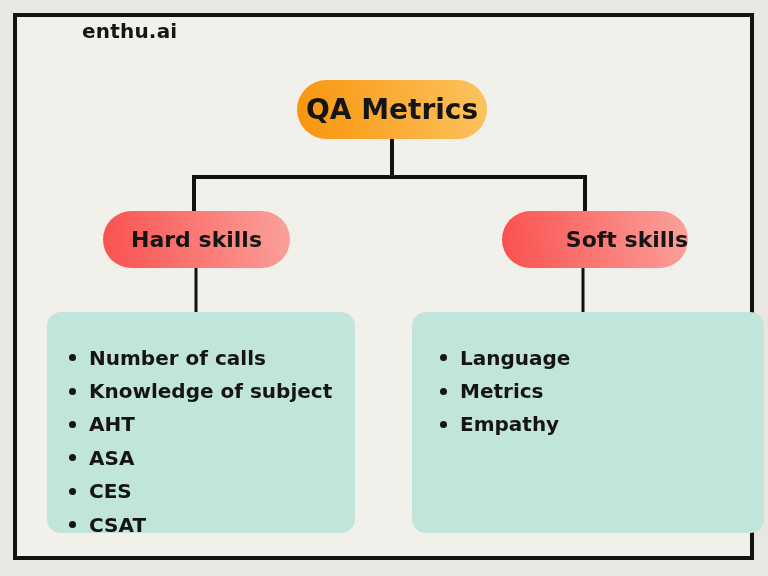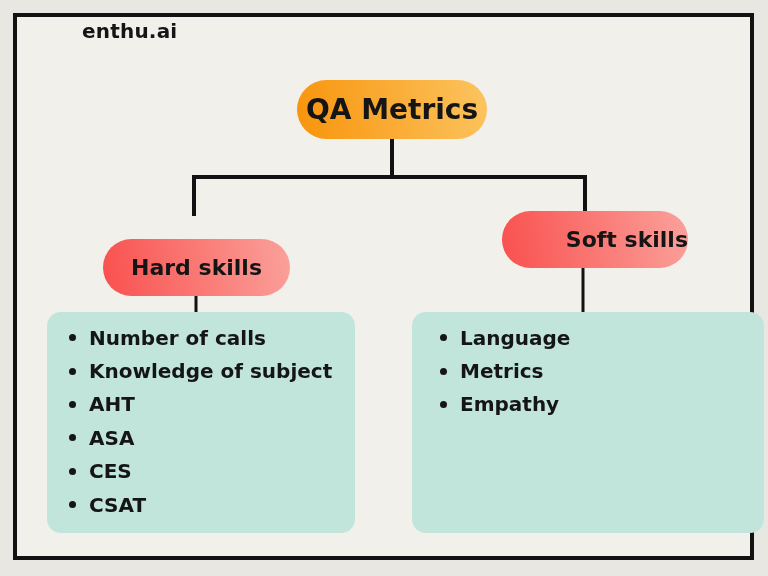--- a/index.html
+++ b/index.html
@@ -49,31 +49,31 @@
     border-radius: 30px;
     font-size: 28px;
     background: linear-gradient(80deg, var(--root-grad-start, #F8940C), var(--root-grad-end, #FCC45F));
   }
   .pill-branch {
     width: 187px; height: 57px;
     border-radius: 29px;
     font-size: 22px;
     background: linear-gradient(80deg, var(--branch-grad-start, #F9504E), var(--branch-grad-end, #FBA19B));
   }
-  .pill-hard { left: 103px; top: 211px; margin-top: 28px; }
+  .pill-hard { left: 103px; top: 211px; }
   .pill-soft { left: 502px; top: 211px; width: 186px; justify-content: flex-end; }
   .metric-box {
     position: absolute;
     background: var(--box-bg, #C1E5DB);
     border-radius: 14px;
     padding: 9px 8px 8px 22px;
   }
   .box-left  { left: 47px;  top: 312px; width: 308px; height: 221px; }
   .box-right { left: 412px; top: 312px; width: 352px; height: 221px; padding-left: 28px; }
-  .metric-list { list-style: none; }
+  .metric-list { list-style: none; margin-top: 20px; }
   .metric-list li {
     display: flex;
     align-items: center;
     gap: 13px;
     height: 33.4px;
     font-size: 20px;
     font-weight: 700;
     color: var(--text, #151515);
     white-space: nowrap;
   }

